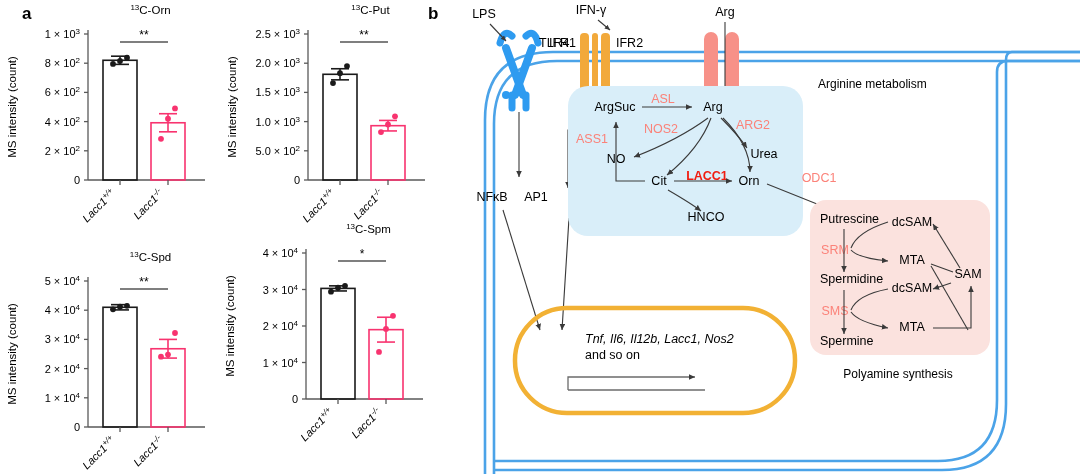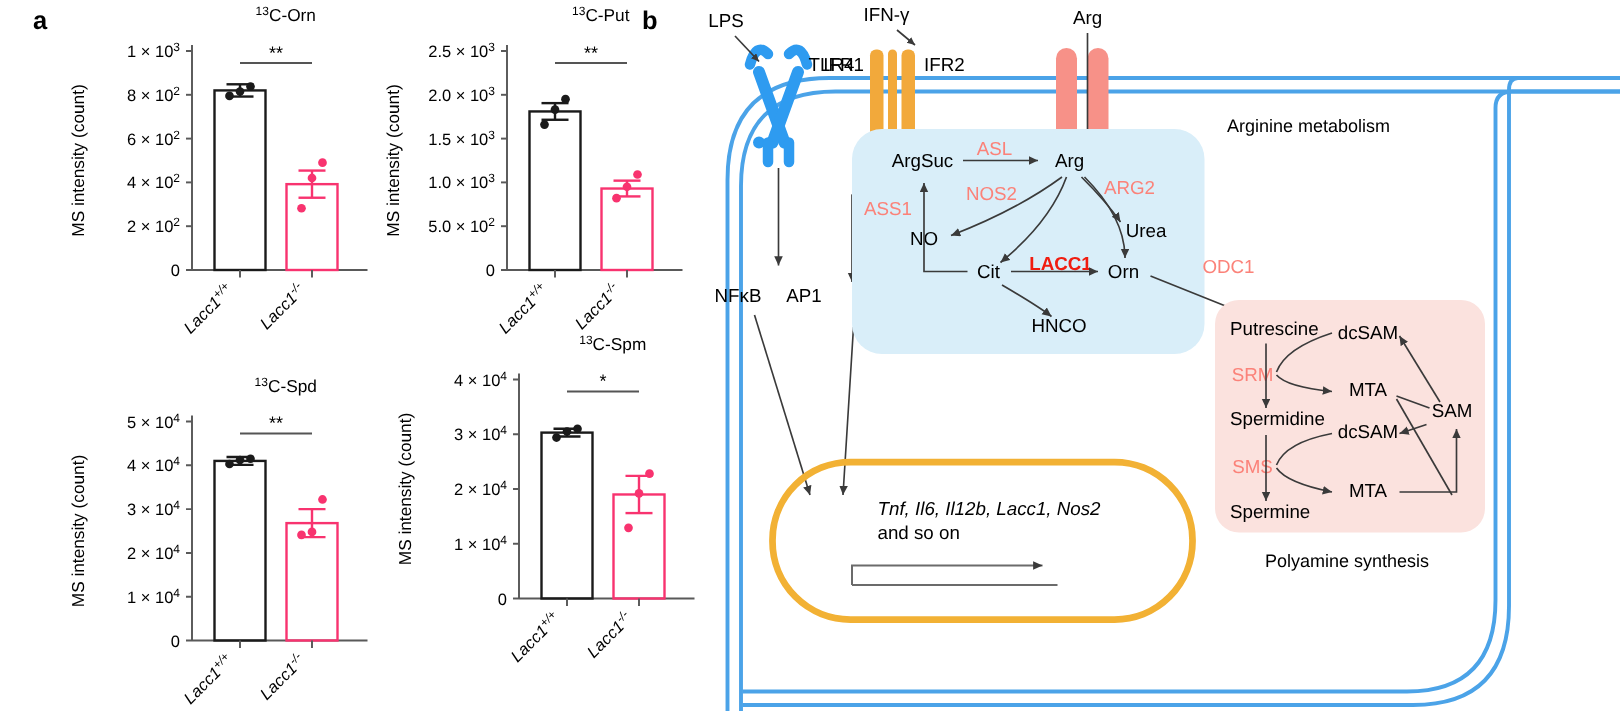--- a/index.html
+++ b/index.html
@@ -1,19 +1,19 @@
 <!DOCTYPE html>
 <html><head>
 <meta charset="utf-8">
 <style>
   html,body{margin:0;padding:0;background:#fff;}
   body{width:1080px;height:475px;position:relative;overflow:hidden;
        font-family:"Liberation Sans","DejaVu Sans",sans-serif;color:#000;}
   .panel-letter{position:absolute;font-weight:bold;font-size:17px;}
-  .chart{position:absolute;margin-left:40px;}
+  .chart{position:absolute;}
   .chart svg{display:block;}
   .dgm{position:absolute;left:420px;top:0;width:660px;height:347px;}
   text{font-family:"Liberation Sans","DejaVu Sans",sans-serif;}
 </style>
 </head>
 <body>
 
 <div class="panel-letter" style="left:22px;top:4px;">a</div>
 <div class="panel-letter" style="left:428px;top:4px;">b</div>
 
@@ -56,21 +56,21 @@
       </g>
       <circle cx="161" cy="138.828" r="2.9" fill="#F8336F"></circle>
       <circle cx="168" cy="118.68" r="2.9" fill="#F8336F"></circle>
       <circle cx="175" cy="108.46000000000001" r="2.9" fill="#F8336F"></circle>
       <path d="M 168 180 L 168 185" stroke="#595959" stroke-width="1.3"></path>
       <text x="164" y="194" font-size="11" font-style="italic" text-anchor="end" transform="rotate(-45 164 194)" fill="#000"><tspan>Lacc1</tspan><tspan font-size="8" baseline-shift="super">-/-</tspan></text>
       <path d="M 120 42 L 168 42" stroke="#555" stroke-width="1.4"></path>
       <text x="144" y="39" font-size="12" text-anchor="middle" fill="#000">**</text>
     </svg>
   </div>
-<div class="chart" id="chart-put" style="left:210px;top:0px;">
+<div class="chart" id="chart-put" style="left:220px;top:0px;">
     <svg width="218" height="237" viewBox="0 0 218 237">
       <text x="150.5" y="14" font-size="11.5" text-anchor="middle" fill="#000"><tspan font-size="8" baseline-shift="super">13</tspan><tspan>C-Put</tspan></text>
       <text x="16" y="107" font-size="11.5" text-anchor="middle" transform="rotate(-90 16 107)" fill="#000">MS intensity (count)</text>
       <g stroke="#595959" stroke-width="1.3" fill="none">
         <path d="M 88 30 L 88 180"></path>
         <path d="M 88 180 L 205 180"></path>
       </g>
       <path d="M 84 180 L 88 180" stroke="#595959" stroke-width="1.3"></path>
       <text x="80" y="184" font-size="11" text-anchor="end" fill="#000">0</text>
       <path d="M 84 150.8 L 88 150.8" stroke="#595959" stroke-width="1.3"></path>

